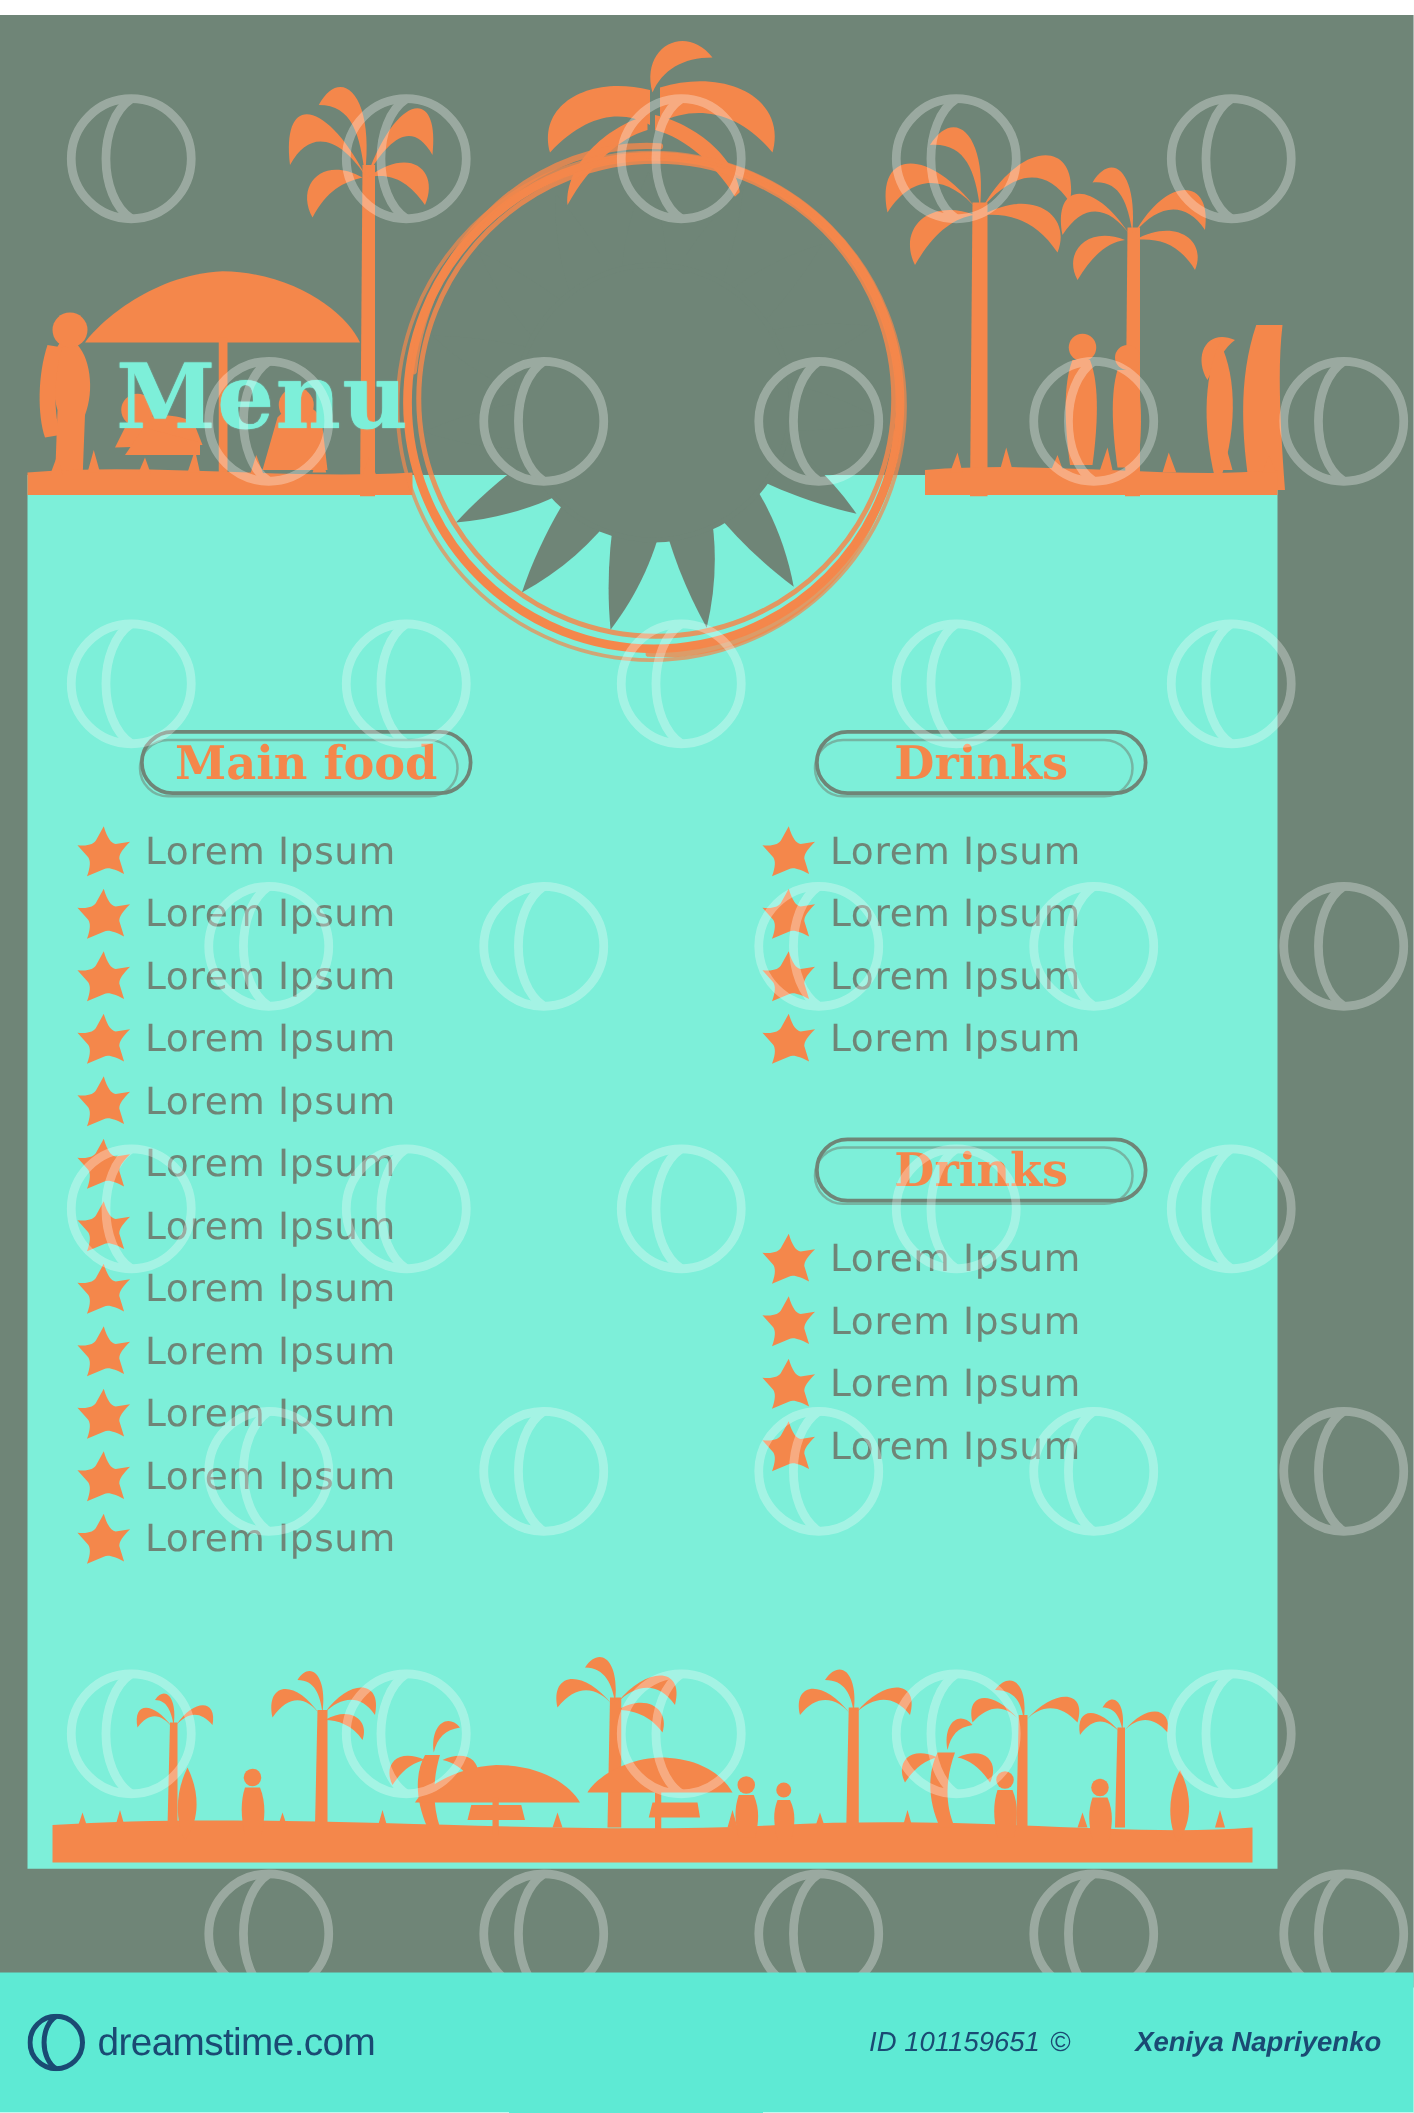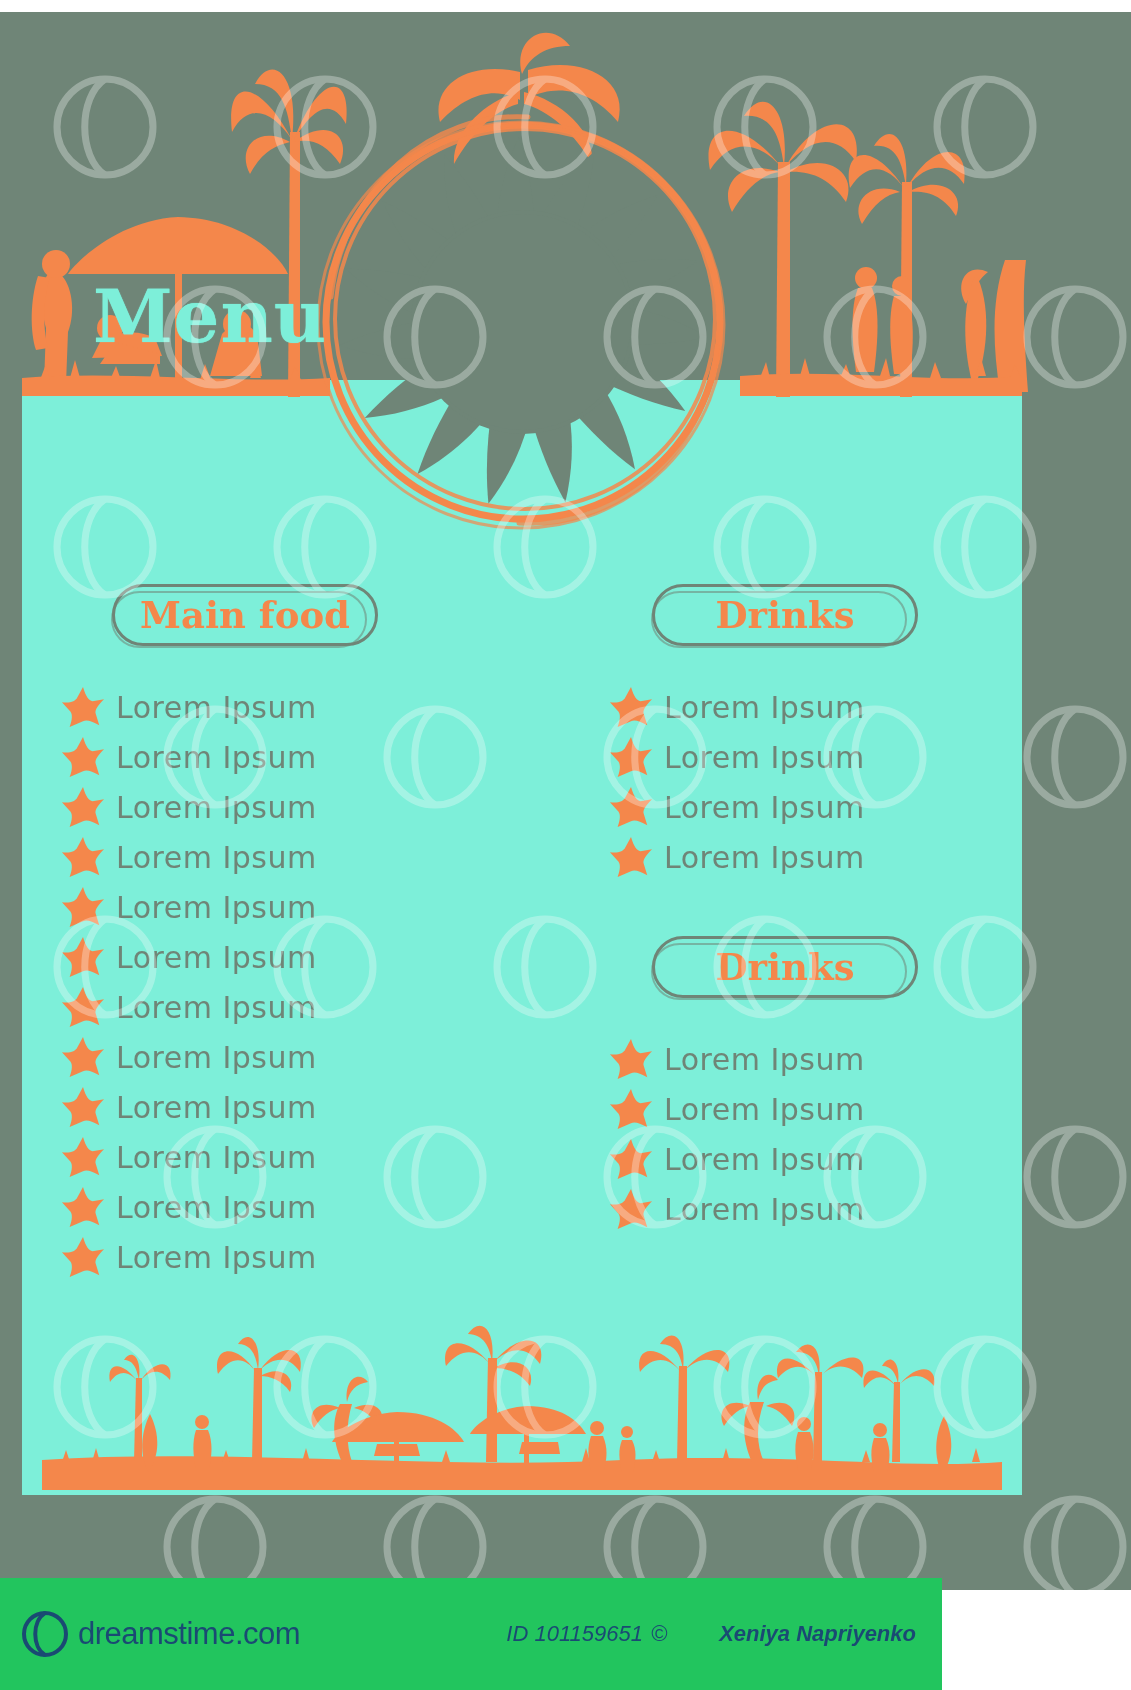--- a/index.html
+++ b/index.html
@@ -85,21 +85,21 @@
   .column {
     position: absolute;
   }
   #col-left  { left: 60px;  top: 572px; width: 450px; }
   #col-right { left: 600px; top: 572px; width: 430px; }
 
   .section { margin-bottom: 6px; }
 
   .section-header {
     position: relative;
-    height: 62px;
+    height: 52px;
     width: 266px;
     margin-left: 52px;
   }
   .section-header .pill {
     position: absolute;
     inset: 0;
     border: 3px solid #6f8577;
     border-radius: 34px;
     box-sizing: border-box;
   }
@@ -121,21 +121,21 @@
     align-items: center;
     justify-content: center;
     font-family: "DejaVu Serif", serif;
     font-weight: bold;
     font-size: 37px;
     color: #f4874b;
   }
 
   ul.items {
     list-style: none;
-    margin: 36px 0 0 0;
+    margin: 20px 0 0 0;
     padding: 0;
   }
   ul.items li {
     display: flex;
     align-items: center;
     height: 50px;
   }
   .star {
     width: 46px;
     height: 44px;
@@ -165,23 +165,23 @@
     position: absolute;
     width: 150px;
     height: 150px;
   }
 
   
   #footer {
     position: absolute;
     left: 0;
     top: 1578px;
-    width: 942px;
+    width: 1131px;
     height: 112px;
-    background: #22c55e;
+    background: #5eead4;
     display: flex;
     align-items: center;
   }
   #footer-logo {
     display: flex;
     align-items: center;
     margin-left: 22px;
   }
   #footer-logo .logo-mark {
     width: 46px;

